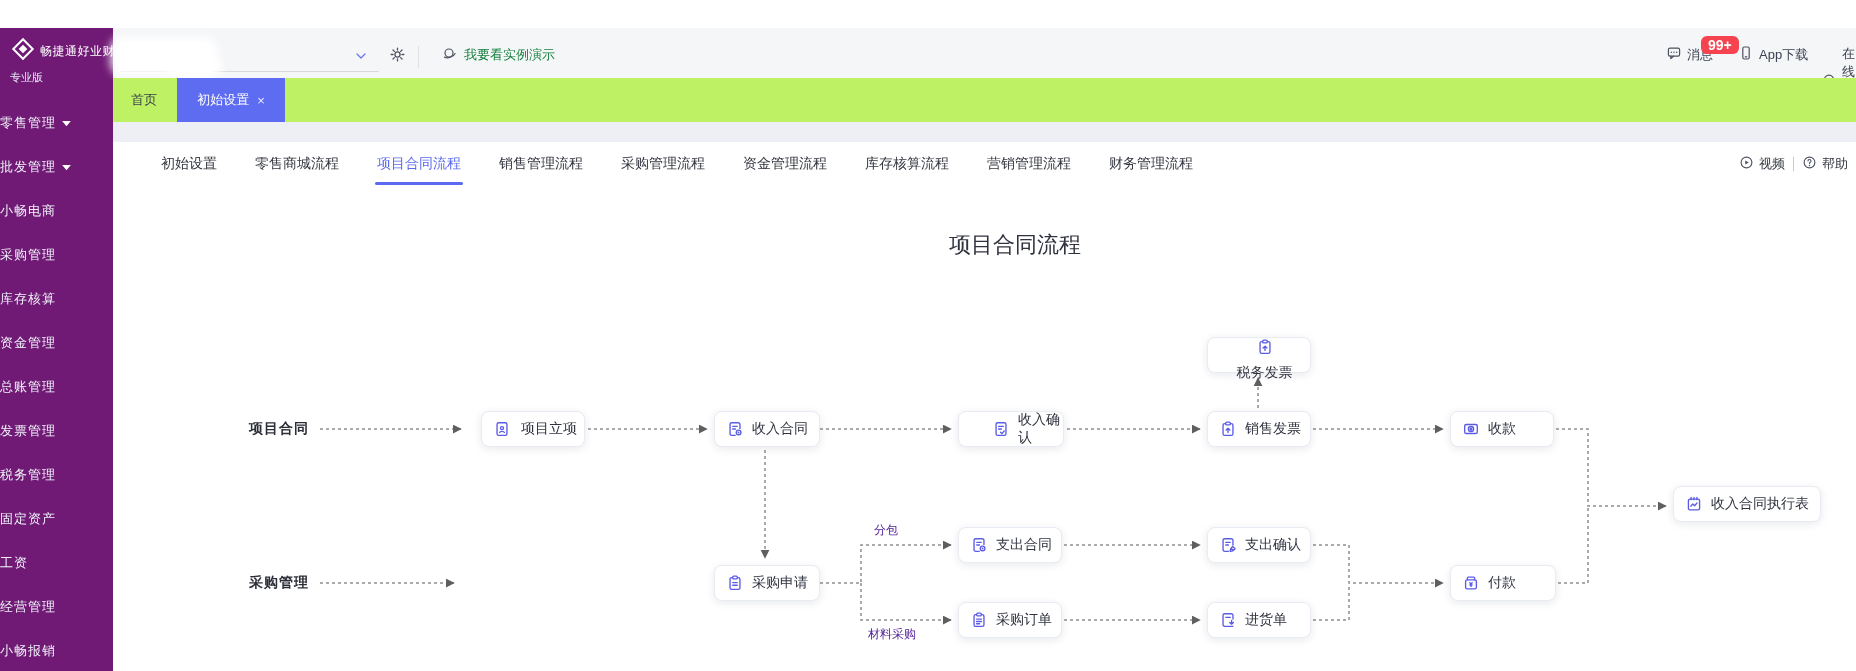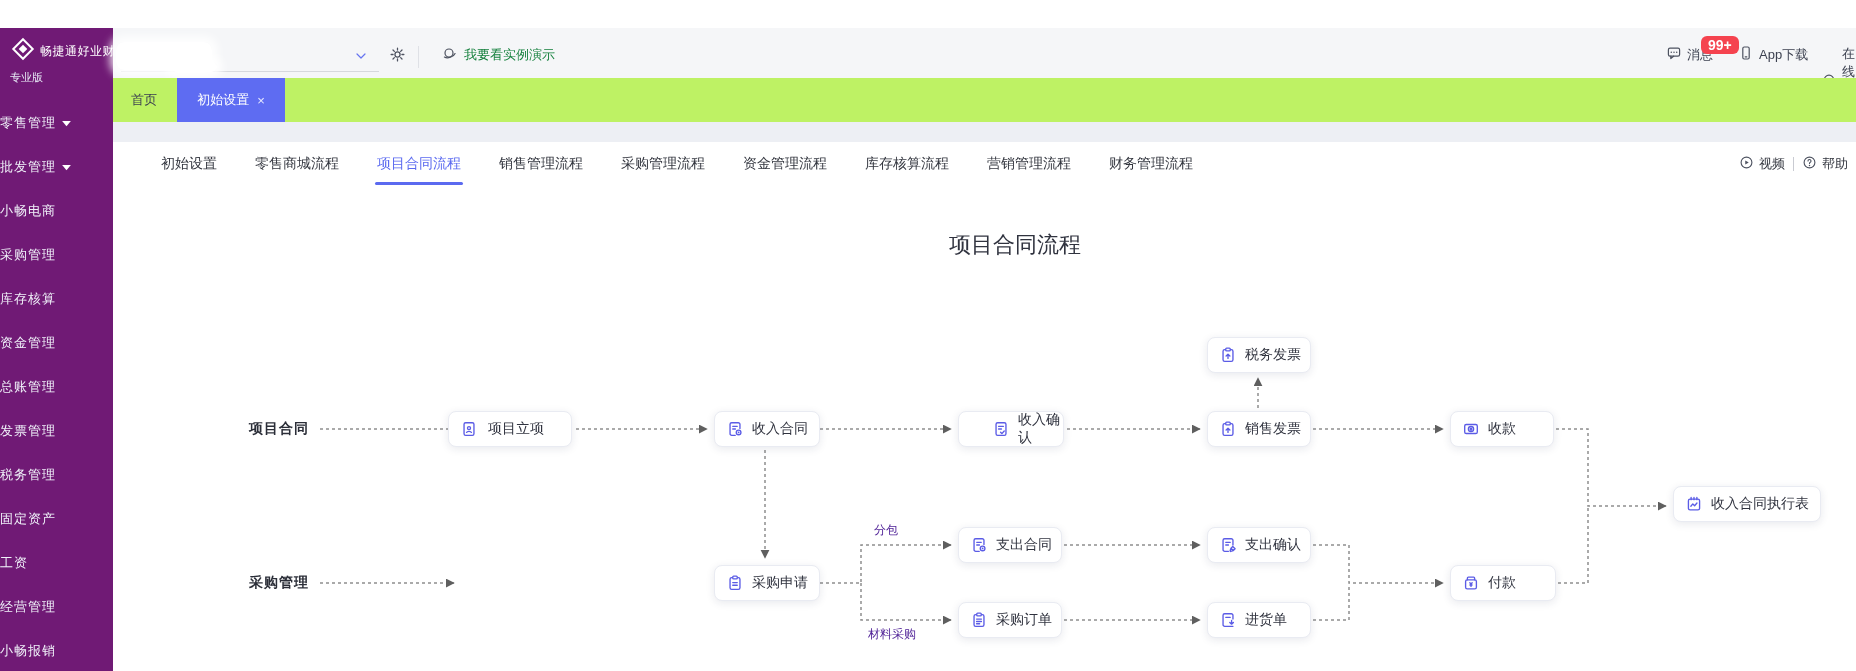--- a/index.html
+++ b/index.html
@@ -251,31 +251,31 @@
       <polyline points="820,583 861,583 861,545 951,545" fill="none" stroke="#8f8f8f" stroke-width="1.5" stroke-dasharray="3 3" marker-end="url(#arrow)"></polyline>
       <polyline points="861,583 861,620 951,620" fill="none" stroke="#8f8f8f" stroke-width="1.5" stroke-dasharray="3 3" marker-end="url(#arrow)"></polyline>
       <polyline points="1064,545 1200,545" fill="none" stroke="#8f8f8f" stroke-width="1.5" stroke-dasharray="3 3" marker-end="url(#arrow)"></polyline>
       <polyline points="1064,620 1200,620" fill="none" stroke="#8f8f8f" stroke-width="1.5" stroke-dasharray="3 3" marker-end="url(#arrow)"></polyline>
       <polyline points="1313,545 1349,545 1349,583 1443,583" fill="none" stroke="#8f8f8f" stroke-width="1.5" stroke-dasharray="3 3" marker-end="url(#arrow)"></polyline>
       <polyline points="1313,620 1349,620 1349,584" fill="none" stroke="#8f8f8f" stroke-width="1.5" stroke-dasharray="3 3"></polyline>
       <polyline points="1556,429 1588,429 1588,506 1666,506" fill="none" stroke="#8f8f8f" stroke-width="1.5" stroke-dasharray="3 3" marker-end="url(#arrow)"></polyline>
       <polyline points="1558,583 1588,583 1588,507" fill="none" stroke="#8f8f8f" stroke-width="1.5" stroke-dasharray="3 3"></polyline>
     </svg>
   <div id="node-layer">
-      <div class="node" style="left: 1207px; top: 337px; width: 104px;">
+      <div class="node" style="left: 1207px; top: 337px; width: 104px; flex-direction: column;">
         <span style="display: inline-flex;">
           <svg width="18" height="18" viewBox="0 0 20 20" fill="none" stroke="#5b5ce6" stroke-width="1.5" stroke-linecap="round" stroke-linejoin="round">
             <rect x="4.5" y="4" width="11" height="13" rx="1.8"></rect>
             <rect x="7.5" y="2.4" width="5" height="3" rx="1" fill="#fff"></rect>
             <path d="M10 13.8 V9.4 M7.9 11.2 L10 9.2 L12.1 11.2"></path>
           </svg>
         </span>
         <span>税务发票</span>
       </div>
-      <div class="node" style="left: 448px; top: 411px; width: 124px; gap: 10px;">
+      <div class="node" style="left: 481px; top: 411px; width: 104px; gap: 10px;">
         <span style="display: inline-flex;">
           <svg width="18" height="18" viewBox="0 0 20 20" fill="none" stroke="#5b5ce6" stroke-width="1.5" stroke-linecap="round" stroke-linejoin="round">
             <rect x="4.5" y="3" width="11" height="14" rx="1.8"></rect>
             <circle cx="10" cy="9" r="1.7"></circle>
             <path d="M7.3 13.8 c.6-1.6 4.8-1.6 5.4 0"></path>
           </svg>
         </span>
         <span>项目立项</span>
       </div>
       <div class="node" style="left: 714px; top: 411px; width: 106px;">

